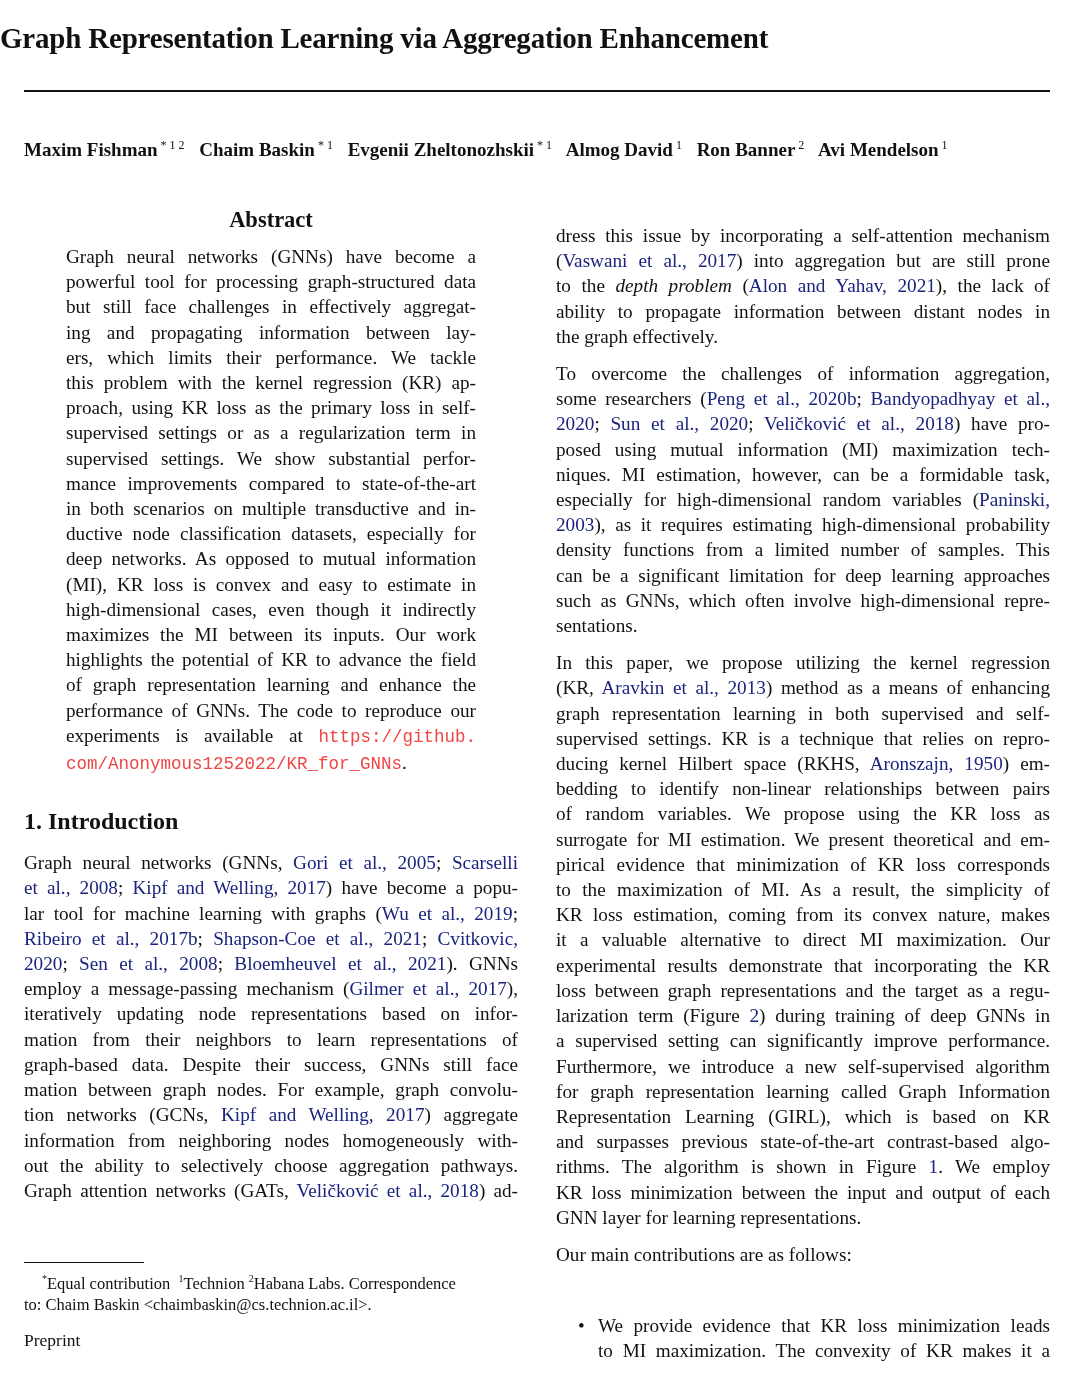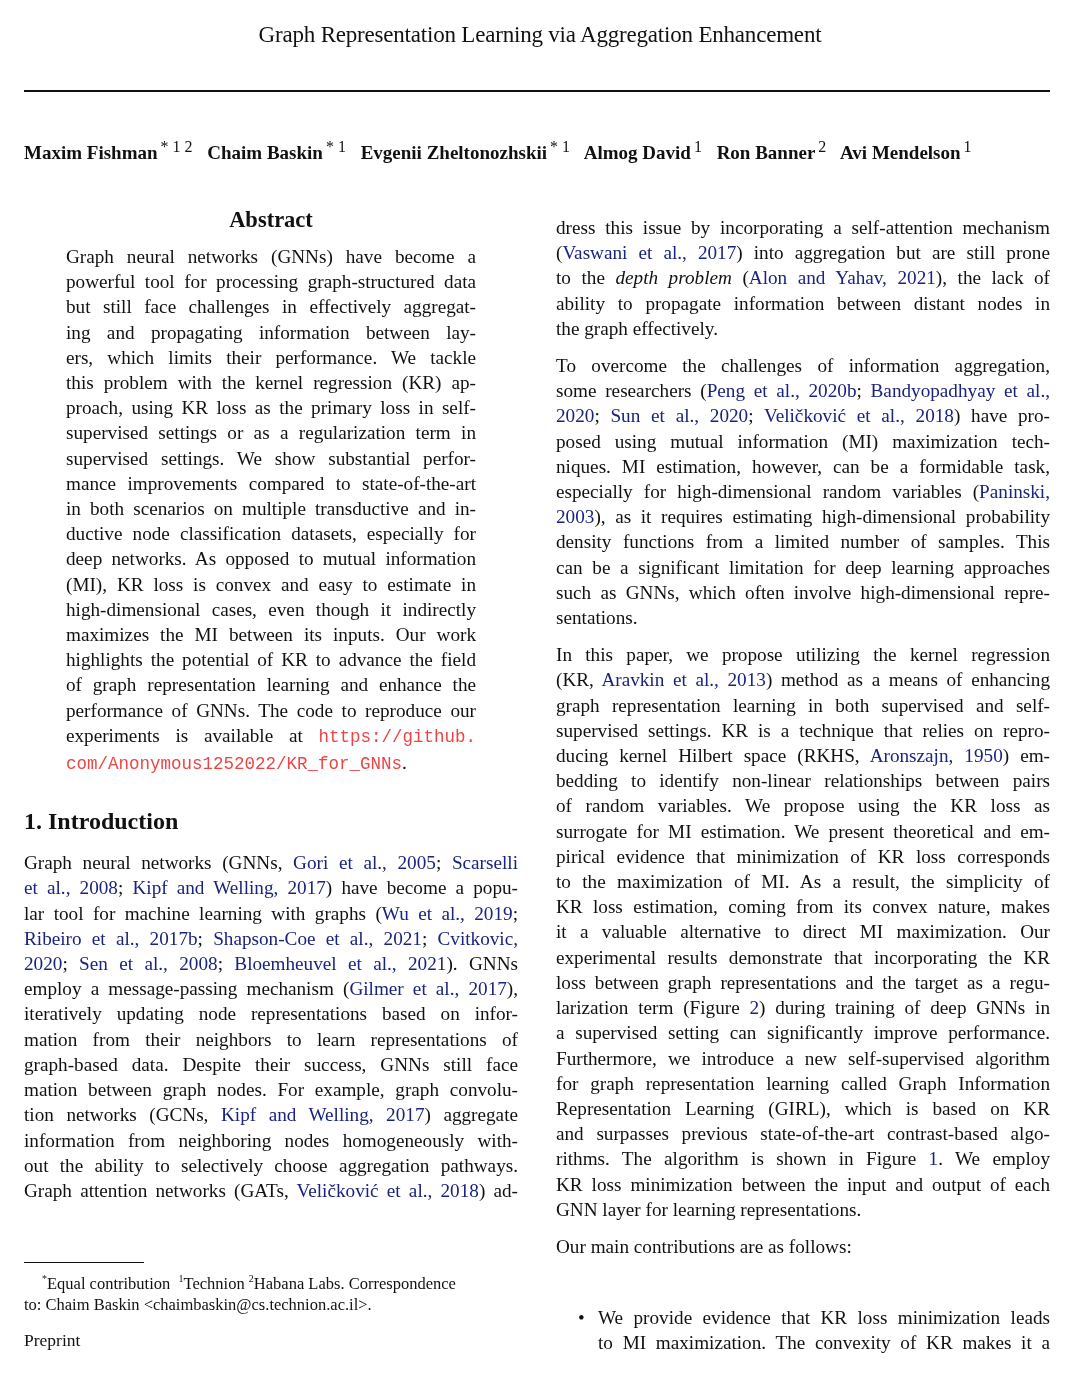--- a/index.html
+++ b/index.html
@@ -2,46 +2,46 @@
 <html><head>
 <meta charset="utf-8">
 <style>
   html, body { margin: 0; padding: 0; background: #ffffff; }
   body {
     width: 1080px; height: 1376px; position: relative; overflow: hidden;
     font-family: "Liberation Serif", "DejaVu Serif", serif;
     color: #111111;
   }
   .title {
-    position: absolute; left: 0; top: 22px; width: 1080px; text-align: center;
-    font-weight: normal; font-size: 23px; letter-spacing: -0.2px;
+    position: absolute; left: 0; top: 22px; width: 1080px; text-align: left;
+    font-weight: bold; font-size: 29px; letter-spacing: -0.2px;
   }
   .rule {
     position: absolute; left: 24px; top: 90px; width: 1026px; height: 0;
     border-top: 2px solid #111;
   }
   .authors {
     position: absolute; left: 24px; top: 138px; width: 1040px;
     font-weight: bold; font-size: 19px; white-space: nowrap;
   }
   .author { margin-right: 10px; }
-  .author sup { font-weight: normal; font-size: 16px; margin-left: 3px; margin-top: 16px; }
+  .author sup { font-weight: normal; font-size: 12px; margin-left: 3px; margin-top: 16px; }
   .col { position: absolute; font-size: 19.2px; line-height: 25.2px; text-align: justify; }
   .left-col { left: 24px; top: 206px; width: 494px; }
   .right-col { left: 556px; top: 211px; width: 494px; }
   .abstract-heading {
     text-align: center; font-weight: bold; font-size: 22.5px; margin: 0 0 10px 0; line-height: 28px;
   }
   .abstract-body { margin: 0 42px 0 42px; }
   .link { color: #1a237e; }
   .mono { font-family: "Liberation Mono", "DejaVu Sans Mono", monospace; font-size: 17.5px; color: #ef4444; }
   .section-heading {
     font-weight: bold; font-size: 24px; margin: 29px 0 14px 0; line-height: 30px; text-align: left;
   }
-  p { margin: 4px 0 12px 0; }
+  p { margin: 12px 0 12px 0; }
   .line { display: block; text-align: justify; text-align-last: justify; white-space: nowrap; }
   .line.last { text-align-last: left; }
   .footnote-rule {
     position: absolute; left: 24px; top: 1262px; width: 120px; border-top: 1px solid #111;
   }
   .footnote {
     position: absolute; left: 24px; top: 1268px; width: 494px; font-size: 16.5px; line-height: 21px;
   }
   .footnote sup { font-size: 10px; }
   .preprint { position: absolute; left: 24px; top: 1330px; font-size: 17.5px; }

